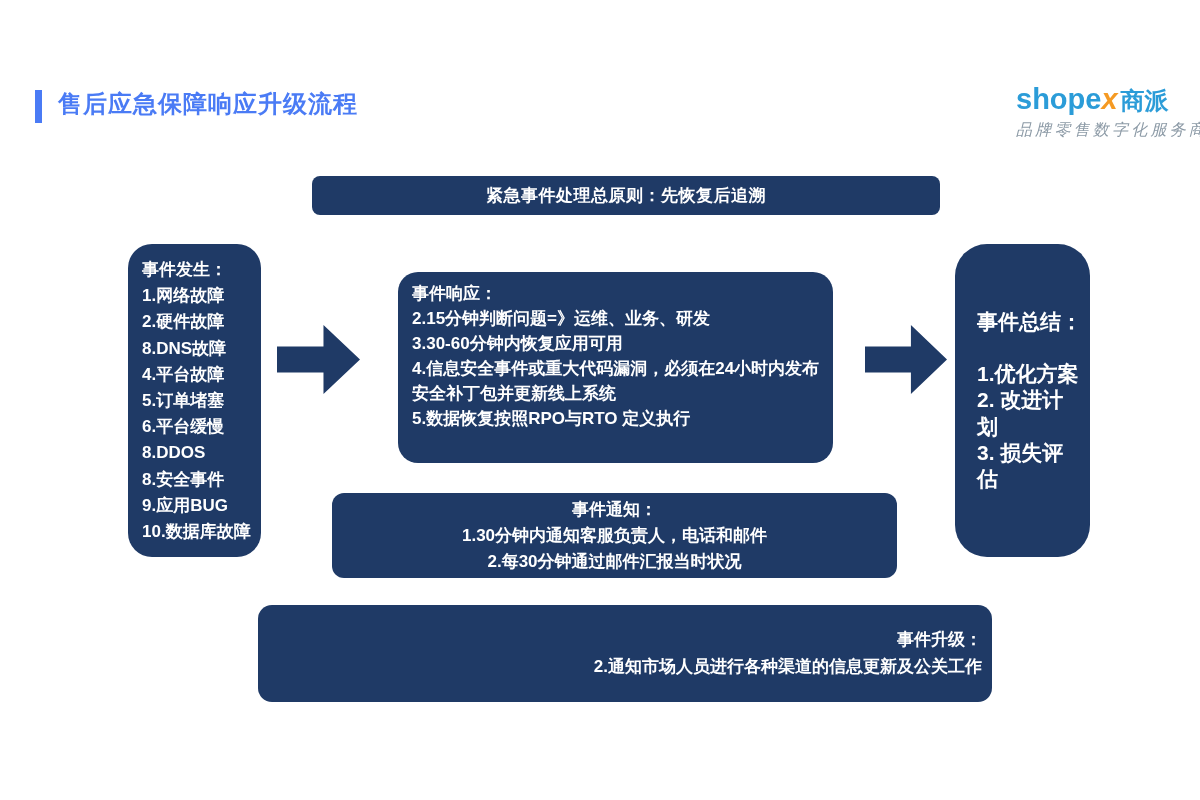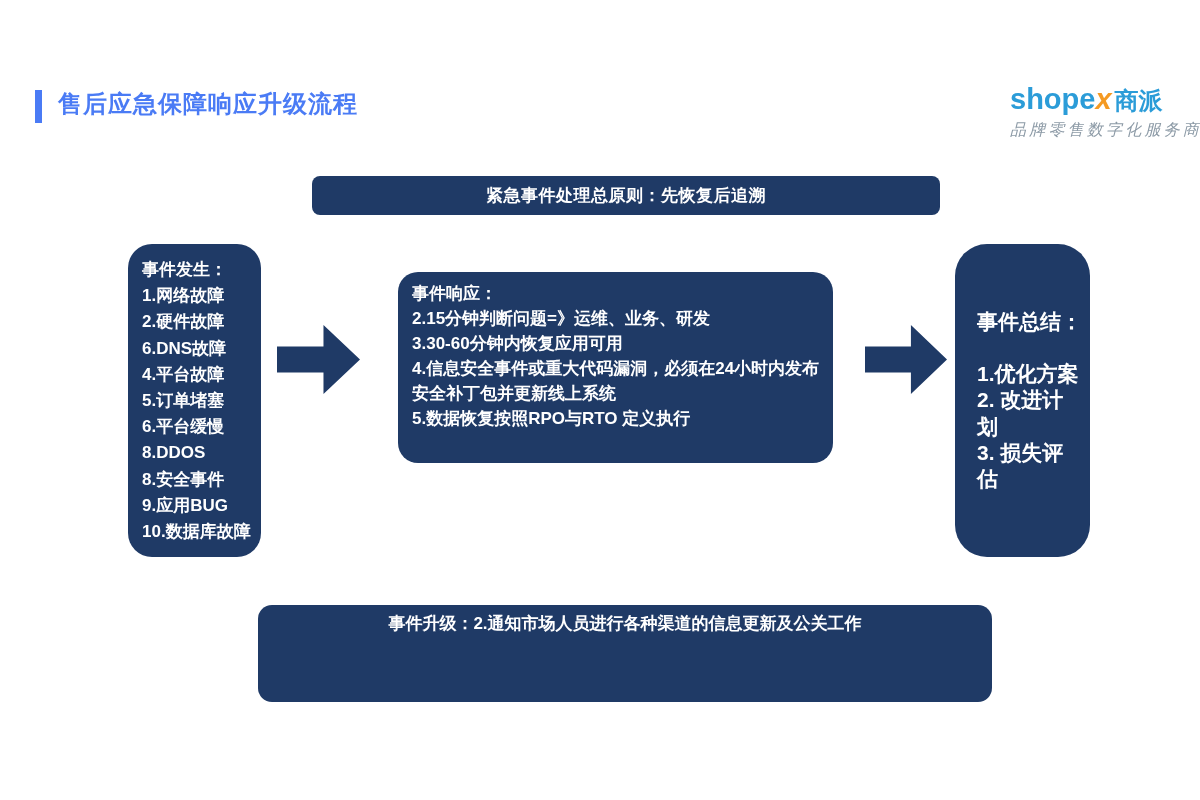--- a/index.html
+++ b/index.html
@@ -26,21 +26,21 @@
     background:var(--accent,#4a7bf5);
   }
   .page-title{
     position:absolute;left:58px;top:88px;
     font-size:24px;font-weight:700;
     color:var(--accent,#4a7bf5);
     letter-spacing:1px;
     white-space:nowrap;
   }
   .logo{
-    position:absolute;right:38px;top:84px;
+    position:absolute;right:32px;top:84px;
     width:152px;
     text-align:left;
     margin-left:16px;
   }
   .logo .wordmark{
     font-size:29px;font-weight:700;line-height:30px;
     letter-spacing:0px;white-space:nowrap;
   }
   .logo .w-blue{color:var(--logo-blue,#2b9cd8);}
   .logo .w-orange{color:var(--logo-orange,#f59a23);font-style:italic;}
@@ -90,21 +90,21 @@
     padding:4px 10px;
     font-size:17px;line-height:26px;
     display:flex;flex-direction:column;justify-content:center;
     text-align:center;
   }
   .box-escalate{
     left:258px;top:593px;width:734px;height:97px;
     border-radius:14px;
     padding:6px 10px;
     font-size:17px;line-height:26.5px;
-    display:flex;flex-direction:row;justify-content:center;
+    display:flex;flex-direction:column;justify-content:center;
     text-align:right;
   }
   .box-line{white-space:normal;}
   
   .flow-arrow{
     position:absolute;
     background:var(--navy,#1f3a66);
     clip-path:polygon(0% 31%, 56% 31%, 56% 0%, 100% 50%, 56% 100%, 56% 69%, 0% 69%);
   }
   .arrow-1{left:277px;top:325px;width:83px;height:69px;}
@@ -127,21 +127,21 @@
 
   <div class="navy banner">
     <span>紧急事件处理总原则：先恢复后追溯</span>
   </div>
 
   <div class="navy box-occurrence">
     <div class="box-line">事件发生：</div>
     <div>
         <div class="box-line">1.网络故障</div>
         <div class="box-line">2.硬件故障</div>
-        <div class="box-line">6.DNS故障</div>
+        <div class="box-line">8.DNS故障</div>
         <div class="box-line">4.平台故障</div>
         <div class="box-line">5.订单堵塞</div>
         <div class="box-line">6.平台缓慢</div>
         <div class="box-line">8.DDOS</div>
         <div class="box-line">8.安全事件</div>
         <div class="box-line">9.应用BUG</div>
         <div class="box-line">10.数据库故障</div>
       </div>
   </div>
 
@@ -162,20 +162,27 @@
   <div class="navy box-summary">
     <div class="box-line">事件总结：</div>
     <div class="spacer"></div>
     <div>
         <div class="box-line">1.优化方案</div>
         <div class="box-line">2. 改进计划</div>
         <div class="box-line">3. 损失评估</div>
       </div>
   </div>
 
+  <div class="navy box-notify">
+    <div class="box-line">事件通知：</div>
+    <div>
+        <div class="box-line">1.30分钟内通知客服负责人，电话和邮件</div>
+        <div class="box-line">2.每30分钟通过邮件汇报当时状况</div>
+      </div>
+  </div>
 
   <div class="navy box-escalate">
     <div class="box-line">事件升级：</div>
     <div>
         <div class="box-line">2.通知市场人员进行各种渠道的信息更新及公关工作</div>
       </div>
   </div>
 
 </div>
 

